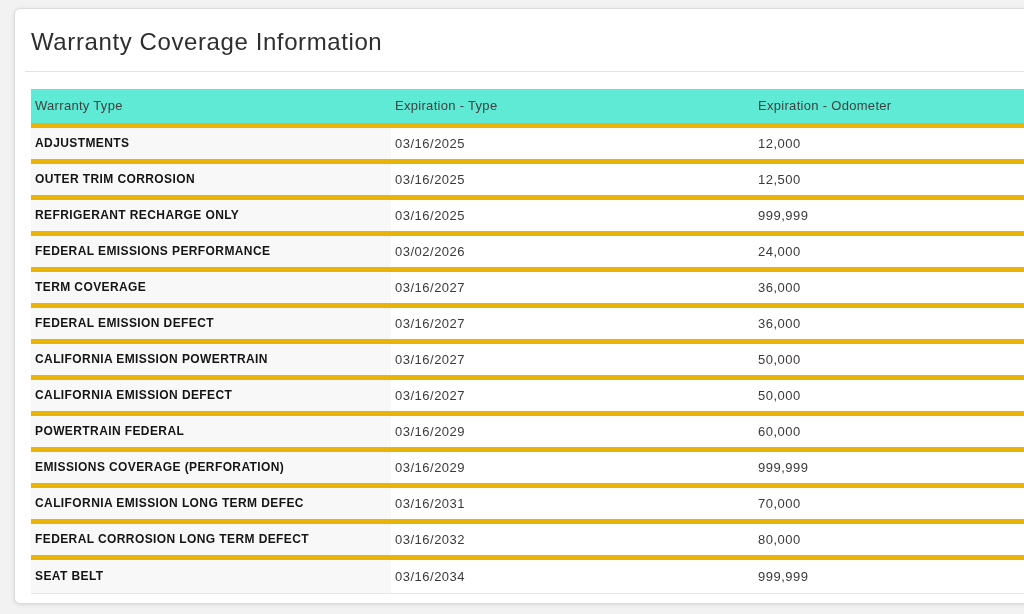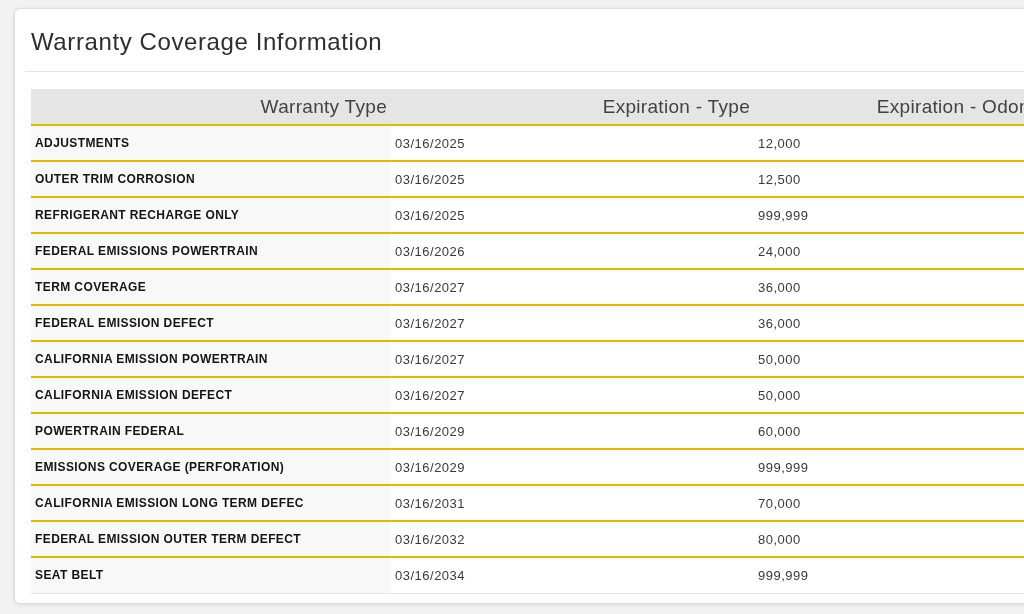--- a/index.html
+++ b/index.html
@@ -39,36 +39,36 @@
     margin: 17px 0 0 16px;
     width: calc(100% - 16px);
   }
   table.warranty-table {
     width: 100%;
     border-collapse: collapse;
     table-layout: fixed;
   }
   table.warranty-table th {
     height: 36px;
-    background: #e5e5e5;
-    text-align: right;
+    background: #5eead4;
+    text-align: left;
     vertical-align: middle;
-    font-size: 19px;
+    font-size: 13px;
     font-weight: 400;
     color: #424242;
     letter-spacing: 0.3px;
     padding: 0 4px;
     cursor: pointer;
   }
   table.warranty-table col.c1 { width: 360px; }
   table.warranty-table col.c2 { width: 363px; }
   table.warranty-table td {
     height: 36px;
     vertical-align: middle;
-    border-top: 2px solid #eab308;
+    border-top: 5px solid #eab308;
     padding: 0 4px;
     font-size: 13px;
     color: #3a3a3a;
     letter-spacing: 0.5px;
     white-space: nowrap;
     overflow: hidden;
   }
   table.warranty-table tr td:first-child {
     background: #f8f8f8;
     font-weight: 700;
@@ -114,22 +114,22 @@
     <td>12,500</td>
   </tr>
 
   <tr>
     <td>REFRIGERANT RECHARGE ONLY</td>
     <td>03/16/2025</td>
     <td>999,999</td>
   </tr>
 
   <tr>
-    <td>FEDERAL EMISSIONS POWERTRAIN</td>
-    <td>03/16/2026</td>
+    <td>FEDERAL EMISSIONS PERFORMANCE</td>
+    <td>03/02/2026</td>
     <td>24,000</td>
   </tr>
 
   <tr>
     <td>TERM COVERAGE</td>
     <td>03/16/2027</td>
     <td>36,000</td>
   </tr>
 
   <tr>
@@ -162,21 +162,21 @@
     <td>999,999</td>
   </tr>
 
   <tr>
     <td>CALIFORNIA EMISSION LONG TERM DEFEC</td>
     <td>03/16/2031</td>
     <td>70,000</td>
   </tr>
 
   <tr>
-    <td>FEDERAL EMISSION OUTER TERM DEFECT</td>
+    <td>FEDERAL CORROSION LONG TERM DEFECT</td>
     <td>03/16/2032</td>
     <td>80,000</td>
   </tr>
 
   <tr>
     <td>SEAT BELT</td>
     <td>03/16/2034</td>
     <td>999,999</td>
   </tr>
 </tbody>

